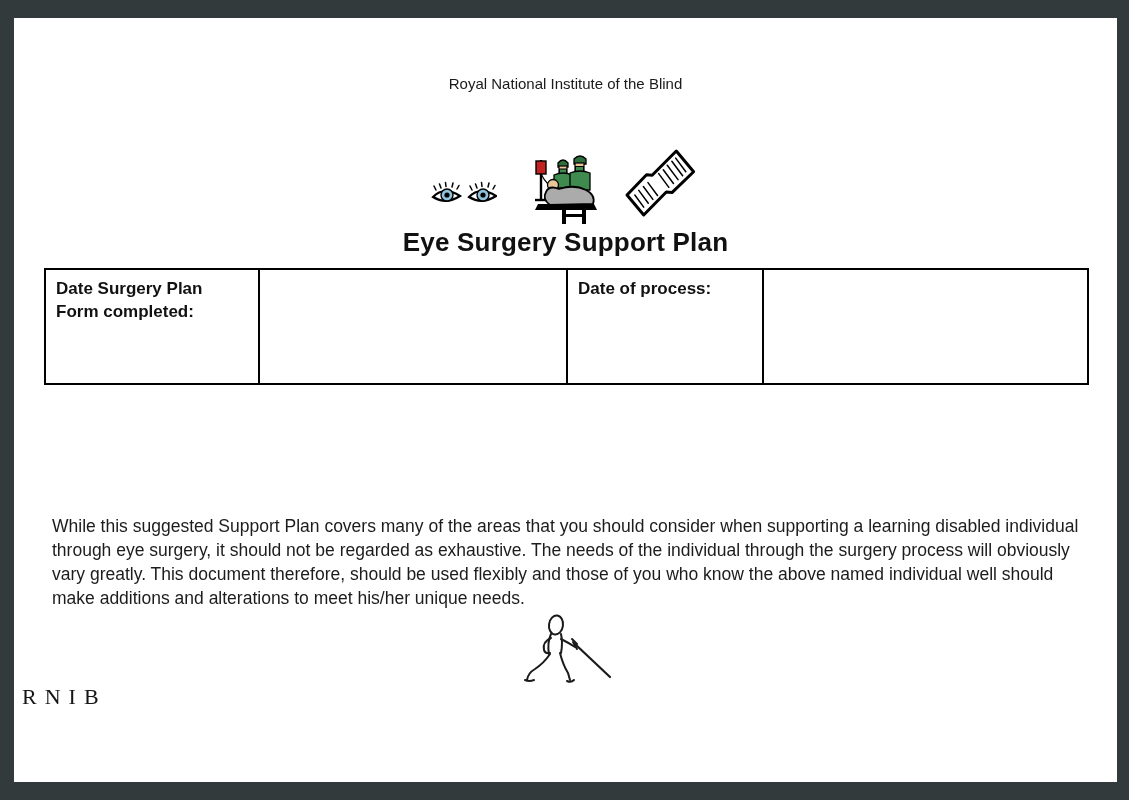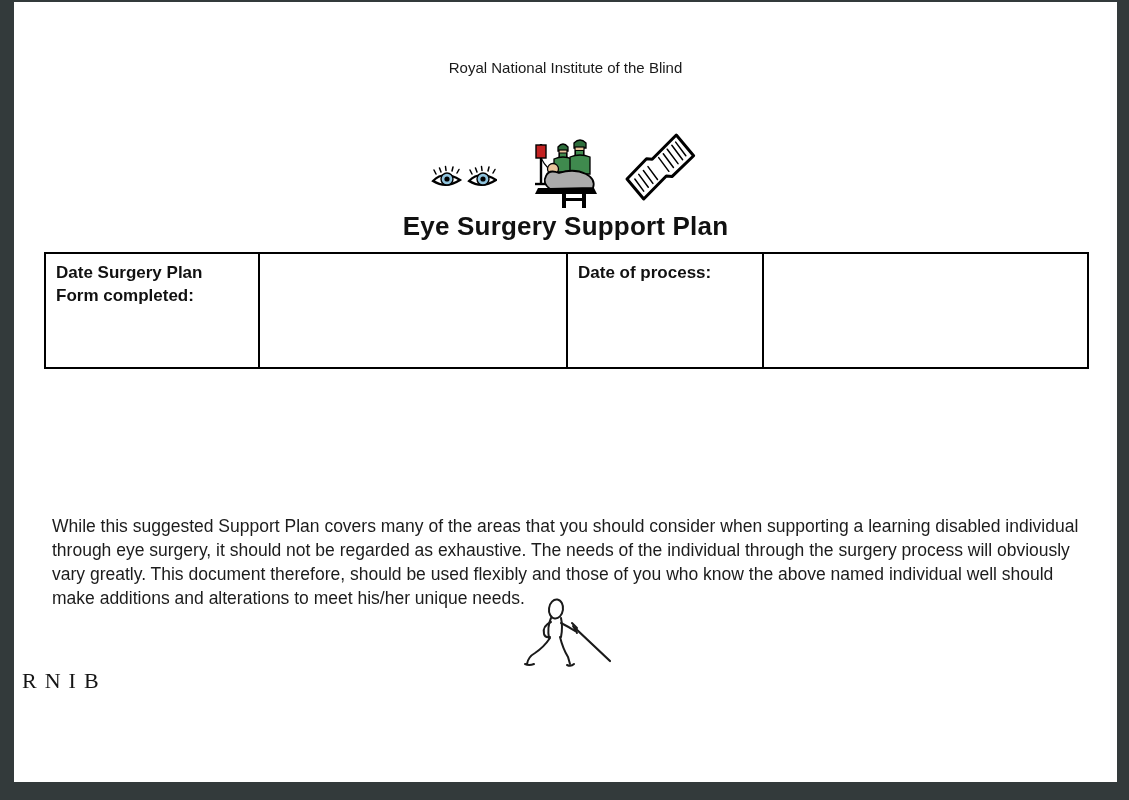--- a/index.html
+++ b/index.html
@@ -4,21 +4,21 @@
 <style>
   html,body{margin:0;padding:0;}
   body{
     width:1129px;height:800px;
     font-family:"Liberation Sans","DejaVu Sans",sans-serif;
     background:#333a3b;
   }
   .frame{
     width:1129px;height:800px;
     box-sizing:border-box;
-    padding:2px 12px 18px 14px;
+    padding:18px 12px 18px 14px;
     background:#333a3b;
   }
   .page{
     position:relative;
     width:100%;height:100%;
     background:#ffffff;
     overflow:hidden;
   }
   .org-name{
     position:absolute;top:57px;left:0;right:0;
@@ -46,21 +46,21 @@
     vertical-align:top;
     padding:8px 10px;
     font-size:17px;
     color:#111;
     box-sizing:border-box;
   }
   td.lbl{font-weight:bold;line-height:1.35;}
   tr.r1 td{height:108px;}
   tr.r2 td{height:115px;}
   .intro{
-    position:absolute;left:38px;top:512px;width:1032px;
+    position:absolute;left:38px;top:496px;width:1032px;
     margin:0;
     font-size:17.5px;line-height:24px;color:#1c1c1c;
   }
   .logo-block{
     position:absolute;left:0;right:0;top:596px;
     text-align:left;
   }
   .logo-figure{display:block;margin:0 auto;}
   .logo-text{
     font-family:"Liberation Serif","DejaVu Serif",serif;

